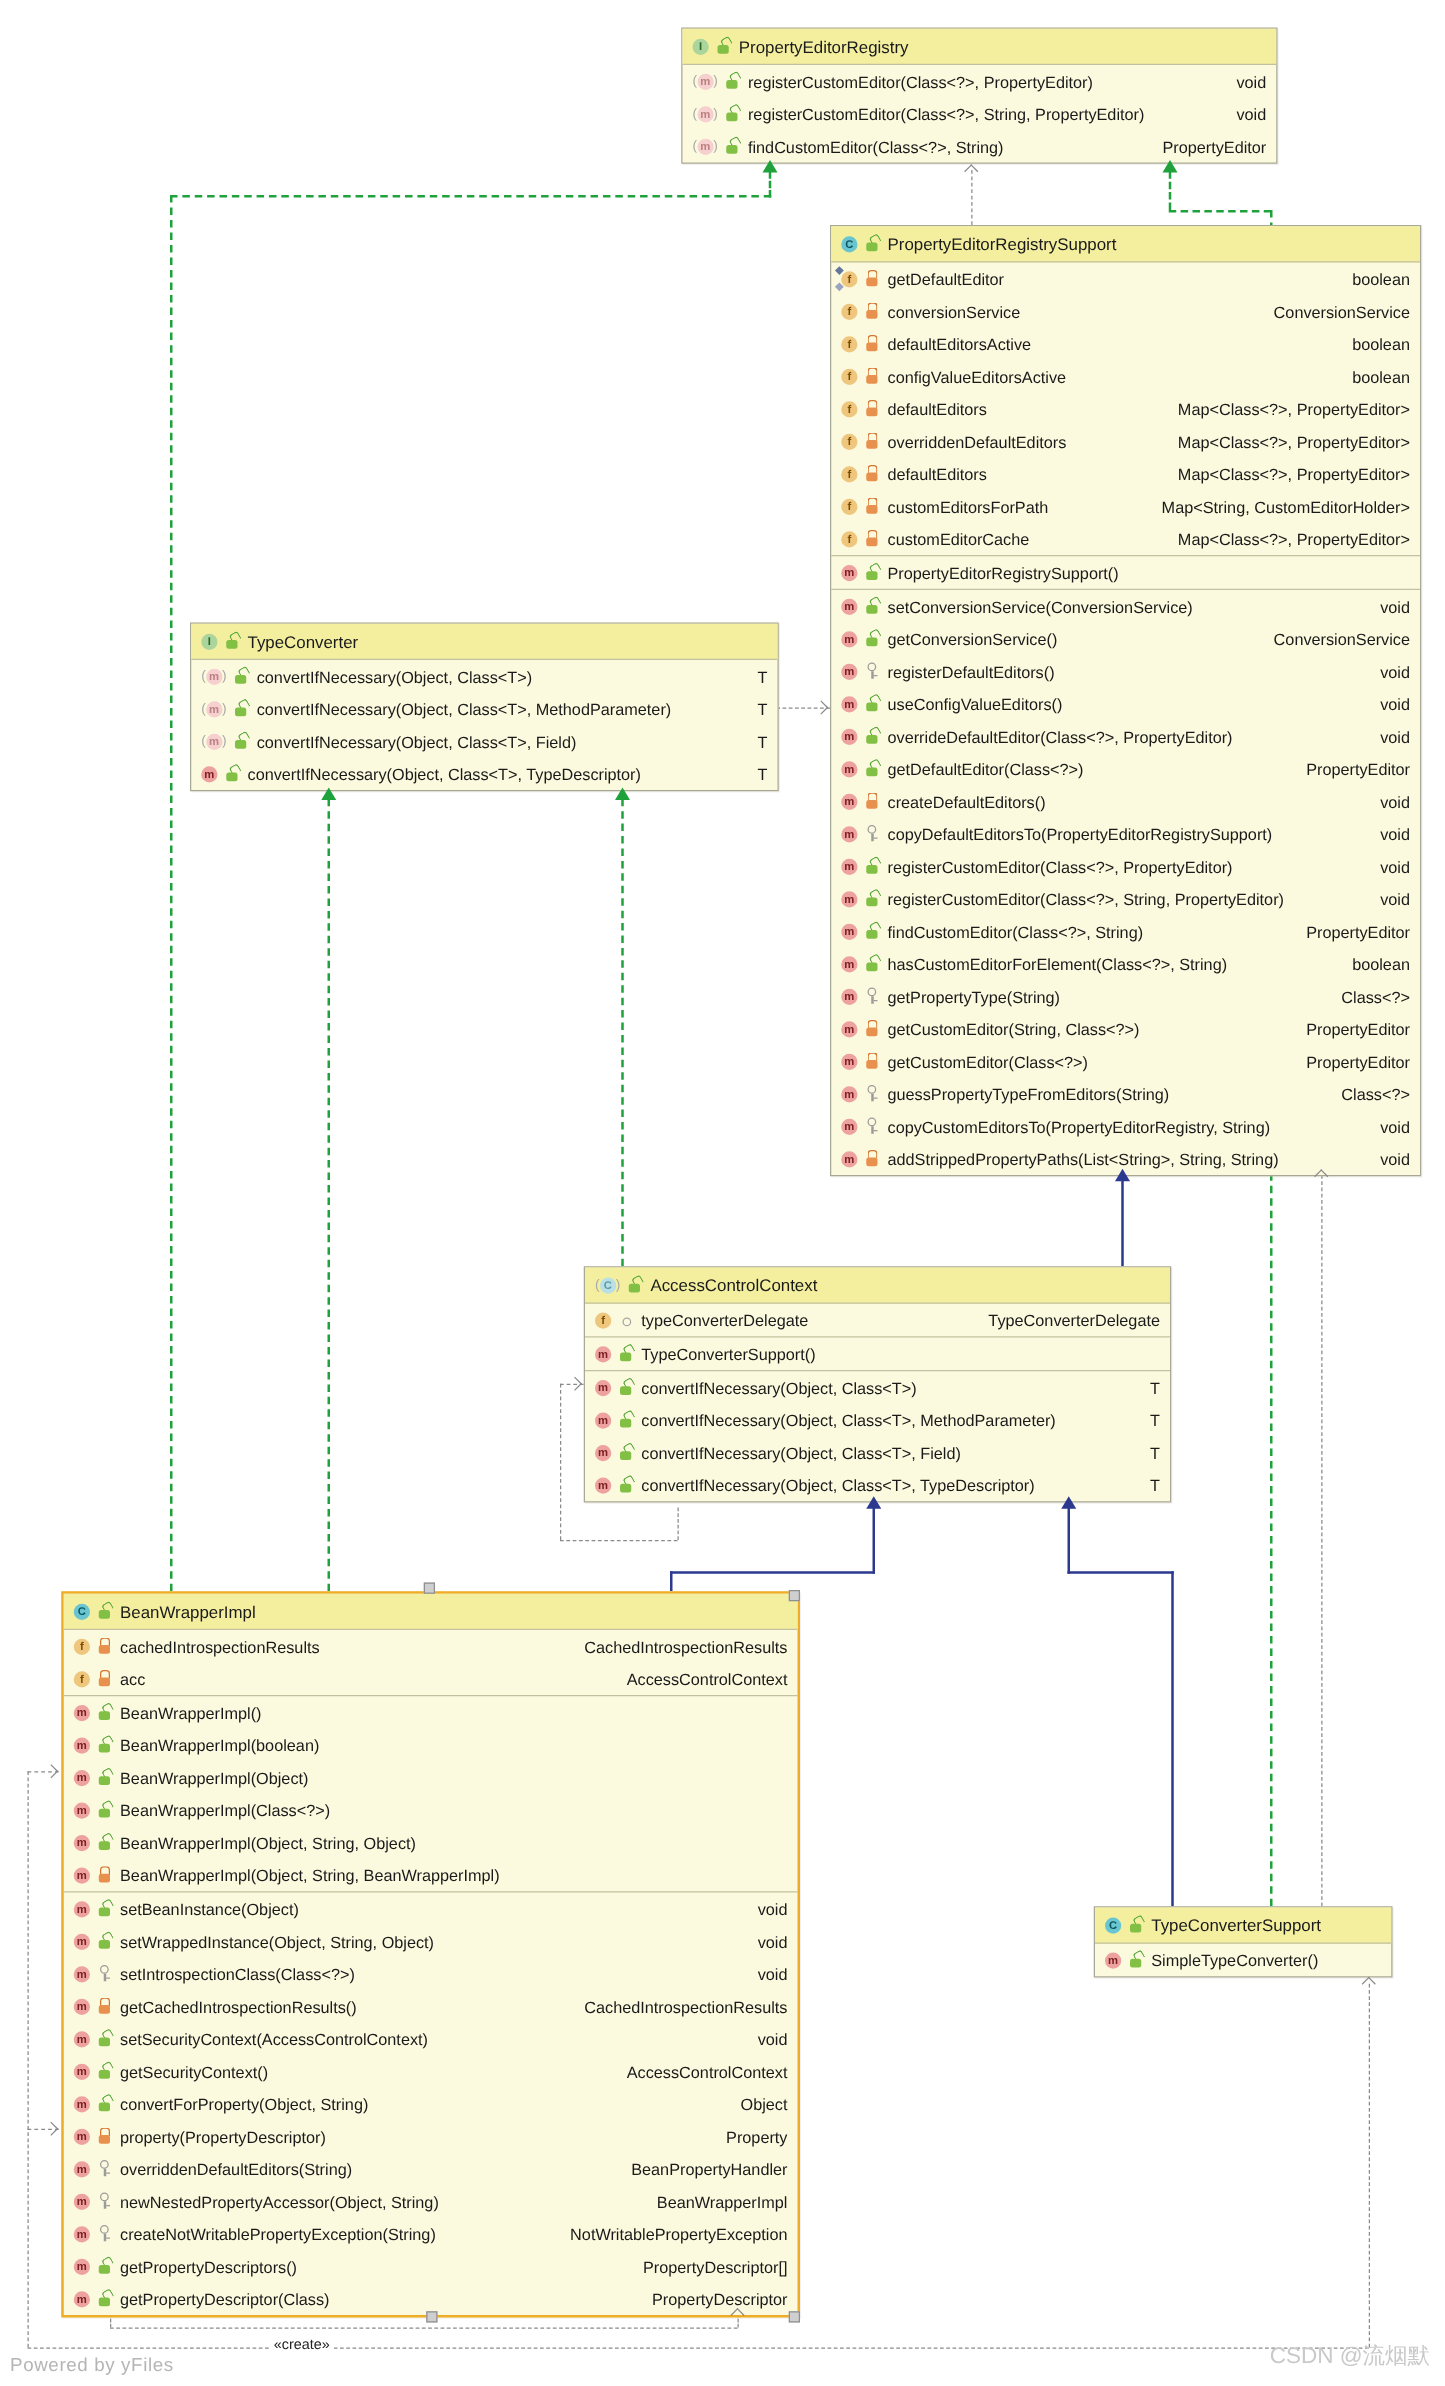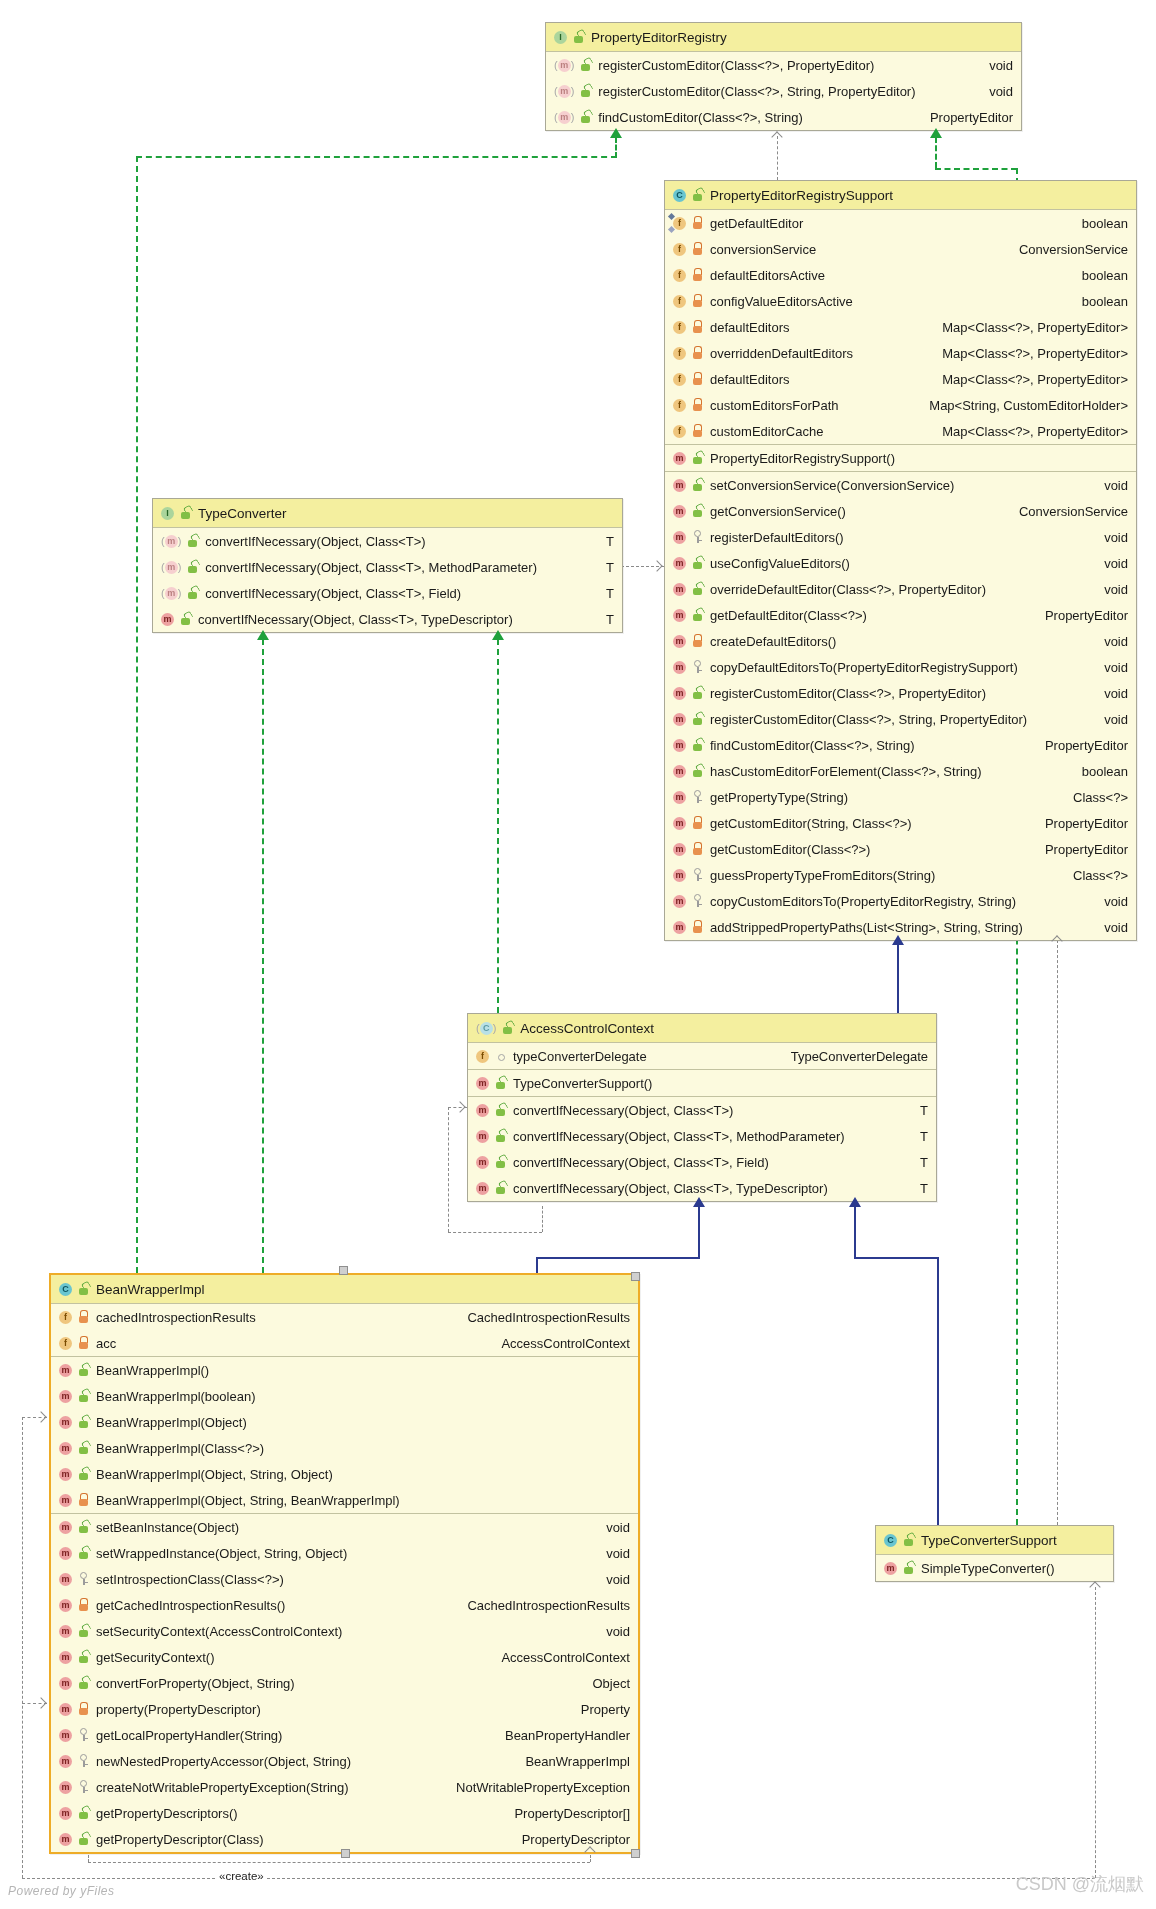--- a/index.html
+++ b/index.html
@@ -63,21 +63,21 @@
   .tri{position:absolute;width:0;height:0;border-left:6px solid transparent;border-right:6px solid transparent;z-index:3;}
   .tri.navy{border-bottom:10px solid #2b3a8f;}
   .tri.green{border-bottom:10px solid #1fa13c;}
   .chev{position:absolute;width:7px;height:7px;border-left:1.3px solid #8a8a8a;border-top:1.3px solid #8a8a8a;z-index:3;}
   .chev.up{transform:rotate(45deg);}
   .chev.right{transform:rotate(135deg);}
 
   .handle{position:absolute;width:7px;height:7px;background:#cfcfcf;border:1px solid #8f8f8f;z-index:4;}
 
   .edge-label{position:absolute;background:#ffffff;font-size:11.5px;color:#222;padding:0 3px;z-index:3;}
-  .powered{position:absolute;left:8px;top:1884px;font-size:12px;color:#b5b5b5;z-index:3;letter-spacing:0.5px;font-style:italic;}
+  .powered{position:absolute;left:8px;top:1884px;font-size:15px;color:#b5b5b5;z-index:3;letter-spacing:0.5px;}
   .watermark{position:absolute;right:12px;top:1872px;font-size:18px;color:#c9c9c9;z-index:3;}
 </style>
 </head>
 <body>
 
 <div class="canvas">
 
   <div>
 
     <div class="ln-v c-blue" style="left:897px;top:943px;height:70px"></div>
@@ -863,21 +863,21 @@
           <span class="typ">Property</span>
         </div>
         <div class="uml-row">
           <span class="iwrap">
             <span class="mi mi-m">m</span>
           </span>
           <span class="vis vis-protected">
             <i class="bow"></i>
             <i class="stem"></i>
           </span>
-          <span class="lbl">getLocalPropertyHandler(String)</span>
+          <span class="lbl">overriddenDefaultEditors(String)</span>
           <span class="typ">BeanPropertyHandler</span>
         </div>
         <div class="uml-row">
           <span class="iwrap">
             <span class="mi mi-m">m</span>
           </span>
           <span class="vis vis-protected">
             <i class="bow"></i>
             <i class="stem"></i>
           </span>

